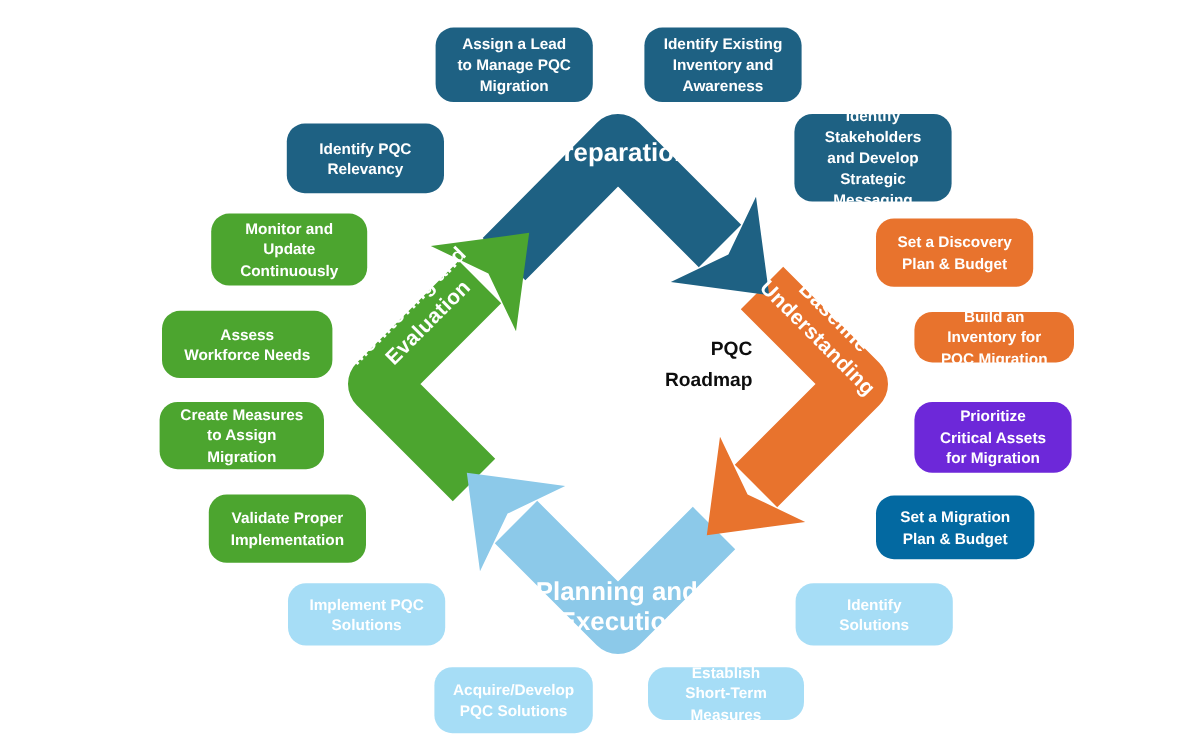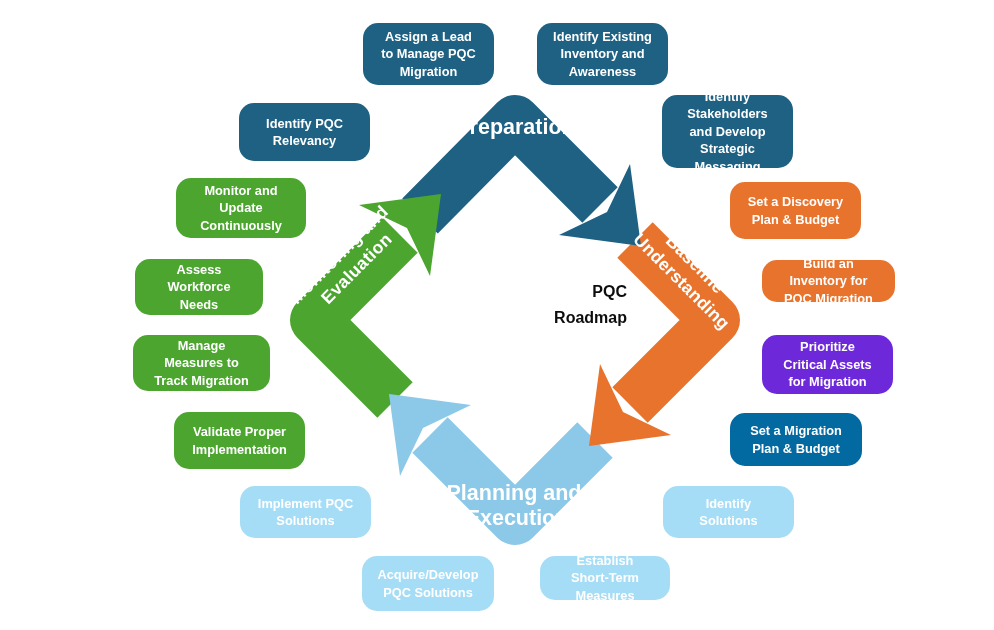--- a/index.html
+++ b/index.html
@@ -97,23 +97,23 @@
       <div class="box" style="left: 362px; top: 556px; width: 132px; height: 55px; background: rgb(166, 221, 246);">
         <span>Acquire/Develop PQC Solutions</span>
       </div>
       <div class="box" style="left: 240px; top: 486px; width: 131px; height: 52px; background: rgb(166, 221, 246);">
         <span>Implement PQC Solutions</span>
       </div>
       <div class="box" style="left: 174px; top: 412px; width: 131px; height: 57px; background: rgb(76, 165, 47);">
         <span>Validate Proper Implementation</span>
       </div>
       <div class="box" style="left: 133px; top: 335px; width: 137px; height: 56px; background: rgb(76, 165, 47);">
-        <span>Manage Measures to Track Migration</span>
+        <span>Create Measures to Assign Migration</span>
       </div>
-      <div class="box" style="left: 135px; top: 259px; width: 128px; height: 56px; background: rgb(76, 165, 47);">
+      <div class="box" style="left: 135px; top: 259px; width: 142px; height: 56px; background: rgb(76, 165, 47);">
         <span>Assess Workforce Needs</span>
       </div>
       <div class="box" style="left: 176px; top: 178px; width: 130px; height: 60px; background: rgb(76, 165, 47);">
         <span>Monitor and Update Continuously</span>
       </div>
       <div class="box" style="left: 239px; top: 103px; width: 131px; height: 58px; background: rgb(30, 97, 131);">
         <span>Identify PQC Relevancy</span>
       </div>
     </div>
 

